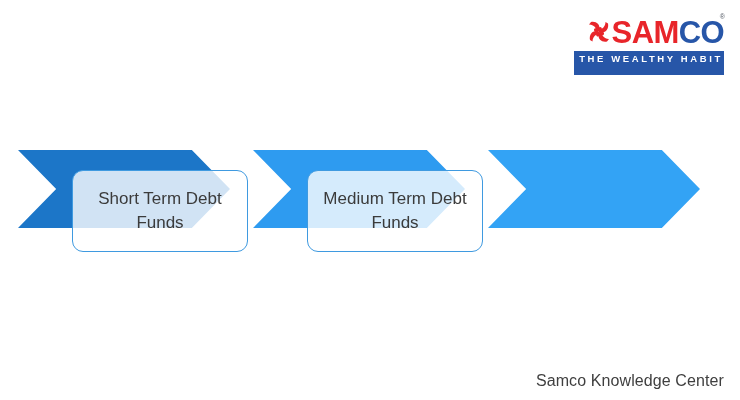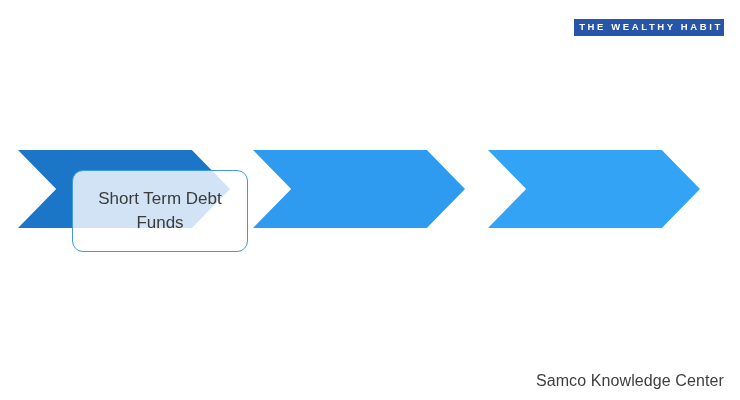--- a/index.html
+++ b/index.html
@@ -61,21 +61,21 @@
     line-height: 1;
   }
   .logo-tagline {
     margin-top: 3px;
     background: #2756a8;
     color: #ffffff;
     font-size: 9.5px;
     font-weight: bold;
     letter-spacing: 2.6px;
     text-align: center;
-    padding: 2px 0 3px 4px;
+    padding: 2px 0 10px 4px;
     height: 12px;
     line-height: 12px;
     box-sizing: content-box;
   }
 
   
   .flow {
     position: absolute;
     left: 0;
     top: 148px;
@@ -132,34 +132,50 @@
     font-size: 16px;
     color: #3f3f3f;
     font-family: "Liberation Sans", sans-serif;
     letter-spacing: 0.1px;
   }
 </style>
 </head>
 <body>
 
 <div class="logo-block">
+  <div class="logo-wordmark">
+    <svg class="logo-mark" viewBox="0 0 44 48" aria-hidden="true">
+      <g fill="#e8252a">
+        <path d="M6 4 C16 2, 24 8, 23 18 C22.4 24, 17 26, 13.5 23 C10.5 20.4, 12 16, 15.5 16.4 C12.5 11.5, 7.5 9, 2 9 Z"></path>
+        <path d="M40 7 C42 17, 36 26, 26 25 C20 24.4, 18 19, 21 15.5 C23.6 12.5, 28 14, 27.6 17.5 C32.5 14.5, 35 9.5, 35 4 Z"></path>
+        <path d="M38 43 C28 45, 20 39, 21 29 C21.6 23, 27 21, 30.5 24 C33.5 26.6, 32 31, 28.5 30.6 C31.5 35.5, 36.5 38, 42 38 Z"></path>
+        <path d="M4 40 C2 30, 8 21, 18 22 C24 22.6, 26 28, 23 31.5 C20.4 34.5, 16 33, 16.4 29.5 C11.5 32.5, 9 37.5, 9 43 Z"></path>
+      </g>
+    </svg>
+    <span class="logo-sam" style="color: rgb(232, 37, 42);">SAM</span>
+      <span class="logo-co" style="color: rgb(39, 86, 168);">CO</span>
+    <span class="logo-reg">®</span>
+  </div>
   <div class="logo-tagline" style="background: rgb(39, 86, 168);">THE WEALTHY HABIT</div>
 </div>
 
 <div class="flow">
 
   <div class="stage stage-1">
     <div class="chevron" style="background: rgb(28, 118, 200);"></div>
     <div class="card" style="border-color: rgb(63, 154, 224);">
       <span class="card-label">Short Term Debt Funds</span>
     </div>
   </div>
 
   <div class="stage stage-2">
     <div class="chevron" style="background: rgb(46, 155, 240);"></div>
+    <div class="card" style="border-color: rgb(63, 154, 224);">
+      <span class="card-label">Medium Term Debt Funds</span>
+    </div>
   </div>
 
   <div class="stage stage-3">
     <div class="chevron" style="background: rgb(51, 163, 245);"></div>
   </div>
 
 </div>
 
 <div class="footer-credit">Samco Knowledge Center</div>
 

